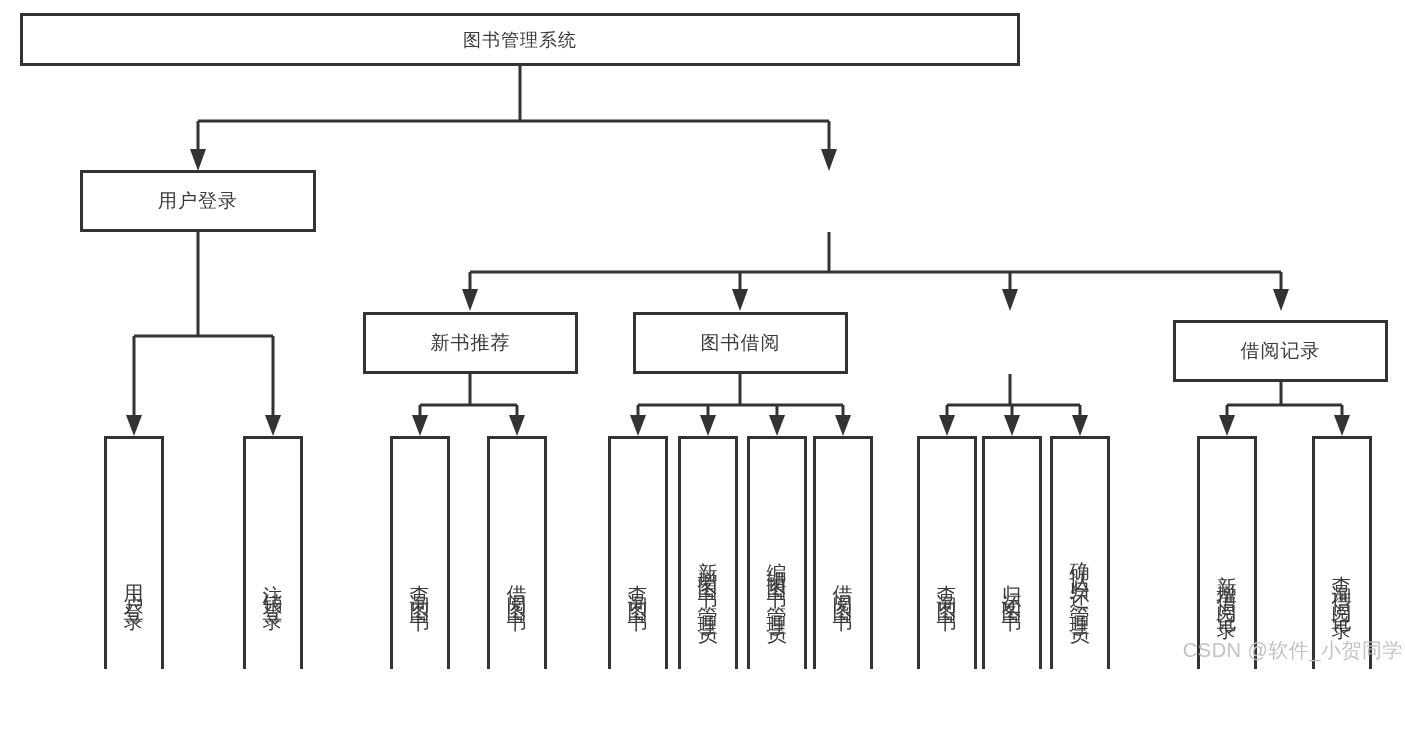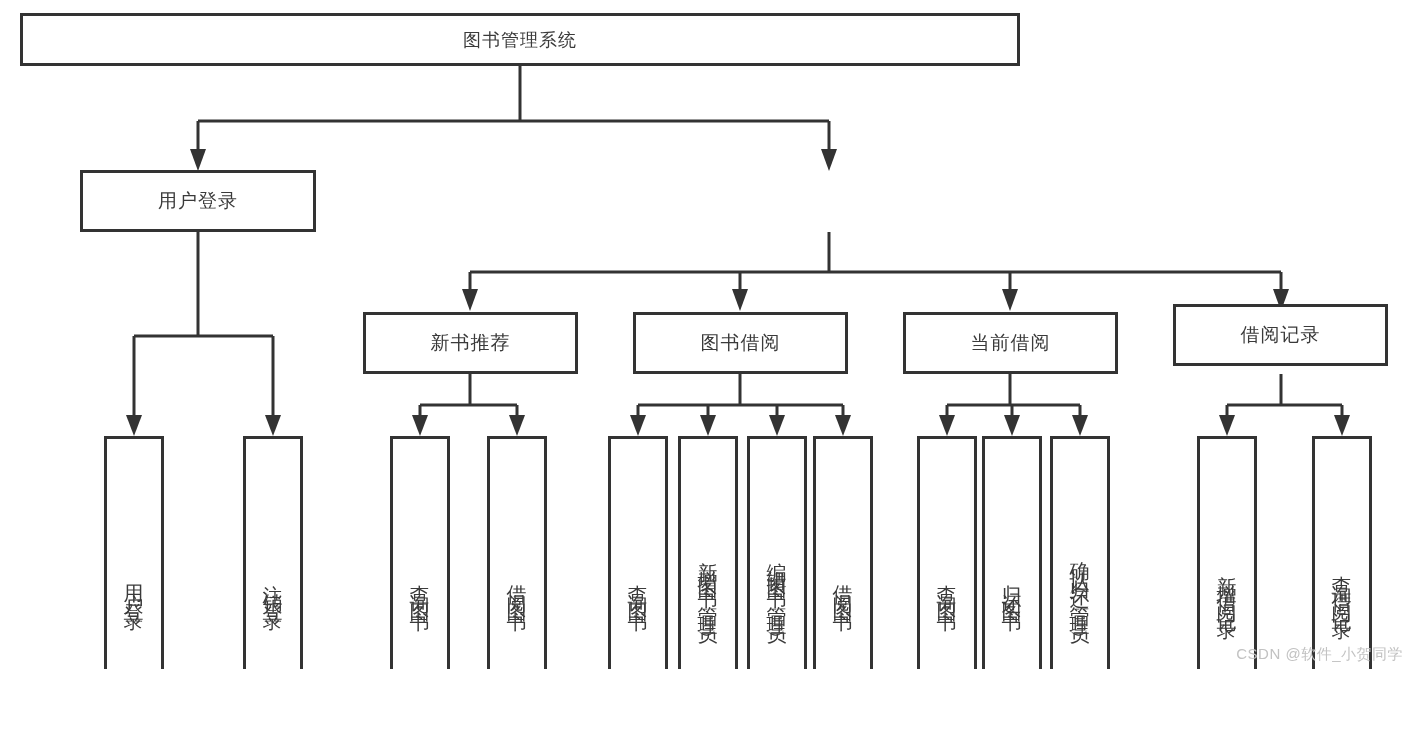--- a/index.html
+++ b/index.html
@@ -36,21 +36,21 @@
     color: var(--text);
     text-align: center;
   }
   .h-node { font-size: 19px; letter-spacing: 1px; }
   #n-root { left: 20px; top: 13px; width: 1000px; height: 53px; font-size: 18px; }
   #n-user-login   { left: 80px;  top: 170px; width: 236px; height: 62px; }
   #n-book-mgmt    { left: 711px; top: 170px; width: 236px; height: 62px; }
   #n-new-book     { left: 363px;  top: 312px; width: 215px; height: 62px; font-family: Liberation Mono, monospace; }
   #n-book-borrow  { left: 633px;  top: 312px; width: 215px; height: 62px; font-family: Liberation Serif, serif; }
   #n-current-borrow { left: 903px; top: 312px; width: 215px; height: 62px; }
-  #n-borrow-record  { left: 1173px; top: 304px; width: 215px; height: 62px; }
+  #n-borrow-record  { left: 1173px; top: 320px; width: 215px; height: 62px; }
   .leaf {
     position: absolute;
     top: 436px;
     width: 60px;
     height: 301px;
     background: #ffffff;
     border: 3px solid var(--line);
     display: flex;
     align-items: center;
     justify-content: center;
@@ -74,21 +74,21 @@
   #l-bb-borrow { left: 813px; }
   #l-cb-query   { left: 917px; }
   #l-cb-return  { left: 982px; }
   #l-cb-confirm { left: 1050px; }
   #l-br-add   { left: 1197px; }
   #l-br-query { left: 1312px; }
   .watermark {
     position: absolute;
     right: 2px;
     bottom: 5px;
-    font-size: 15px;
+    font-size: 20px;
     color: var(--watermark);
     letter-spacing: 0.5px;
     z-index: 10;
     white-space: nowrap;
   }
 </style>
 </head>
 <body>
 
 <div class="canvas">
@@ -176,23 +176,20 @@
   <div class="node h-node" id="n-user-login">
     <span>用户登录</span>
   </div>
 
   <div class="node h-node" id="n-new-book">
     <span>新书推荐</span>
   </div>
   <div class="node h-node" id="n-book-borrow">
     <span>图书借阅</span>
   </div>
-  <div class="node h-node" id="n-current-borrow">
-    <span>当前借阅</span>
-  </div>
   <div class="node h-node" id="n-borrow-record">
     <span>借阅记录</span>
   </div>
 
   <div class="leaf" id="l-login">
     <span class="vtext">用户登录</span>
   </div>
   <div class="leaf" id="l-logout">
     <span class="vtext">注销登录</span>
   </div>

